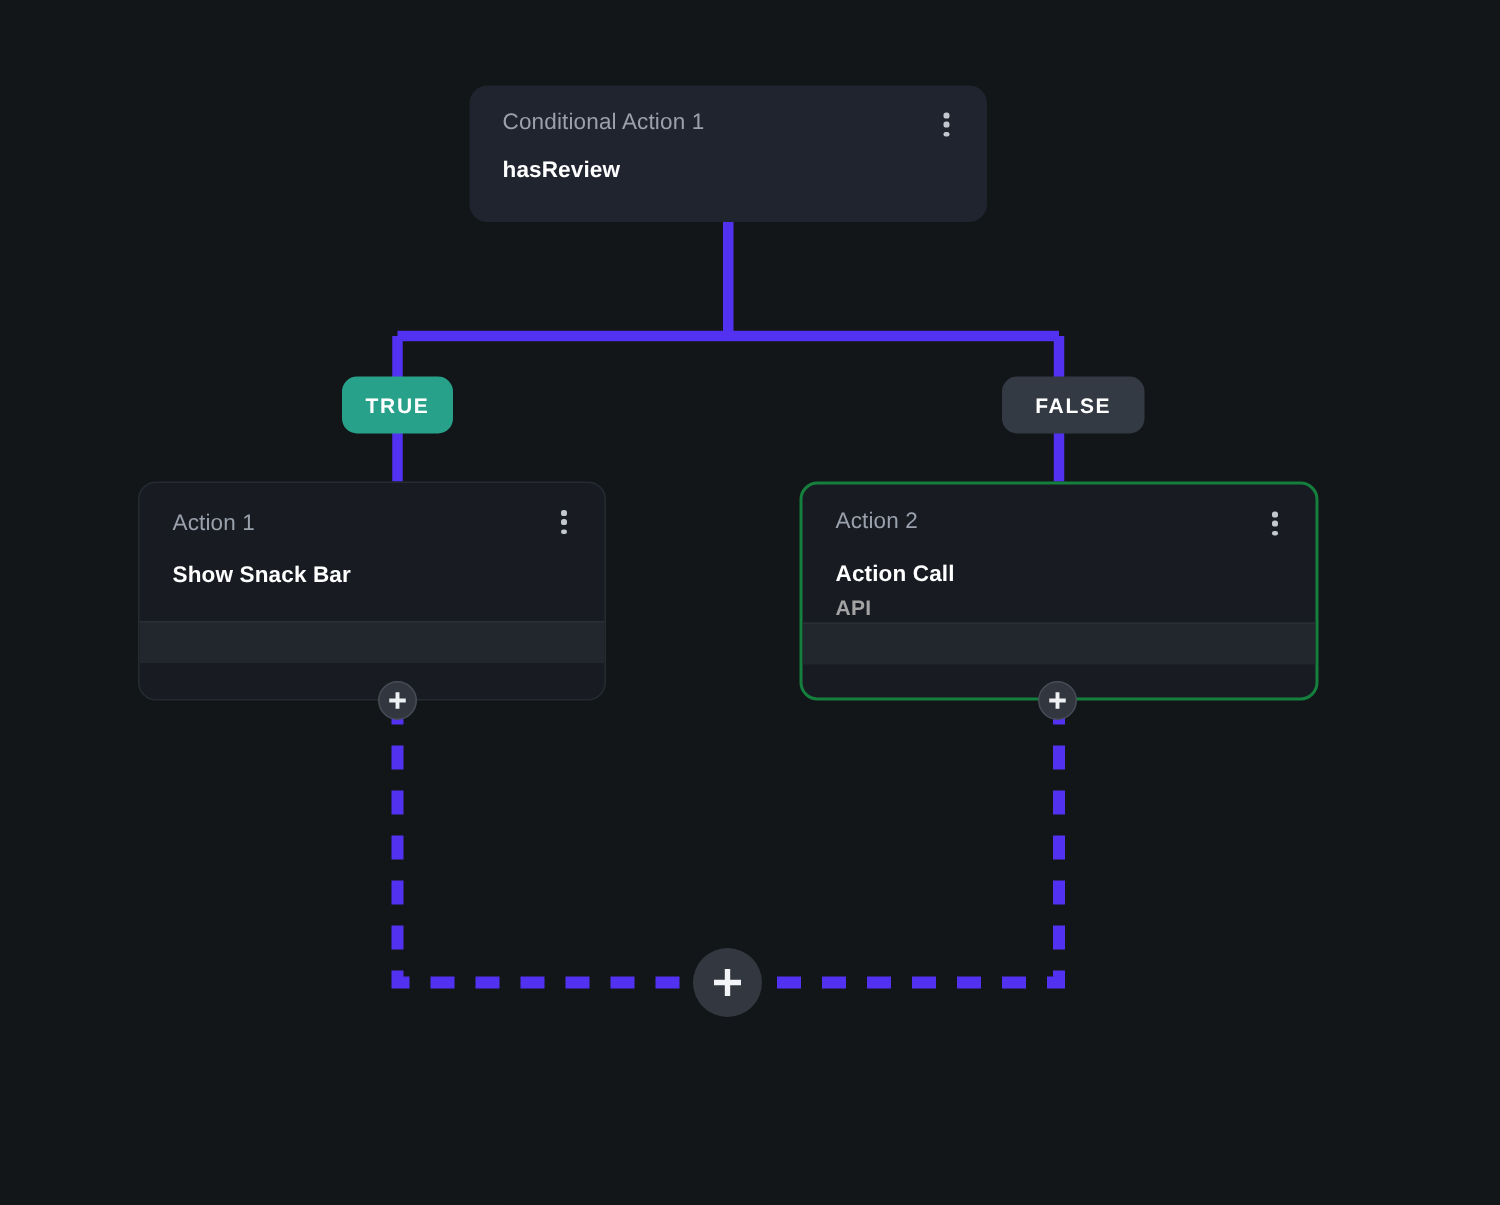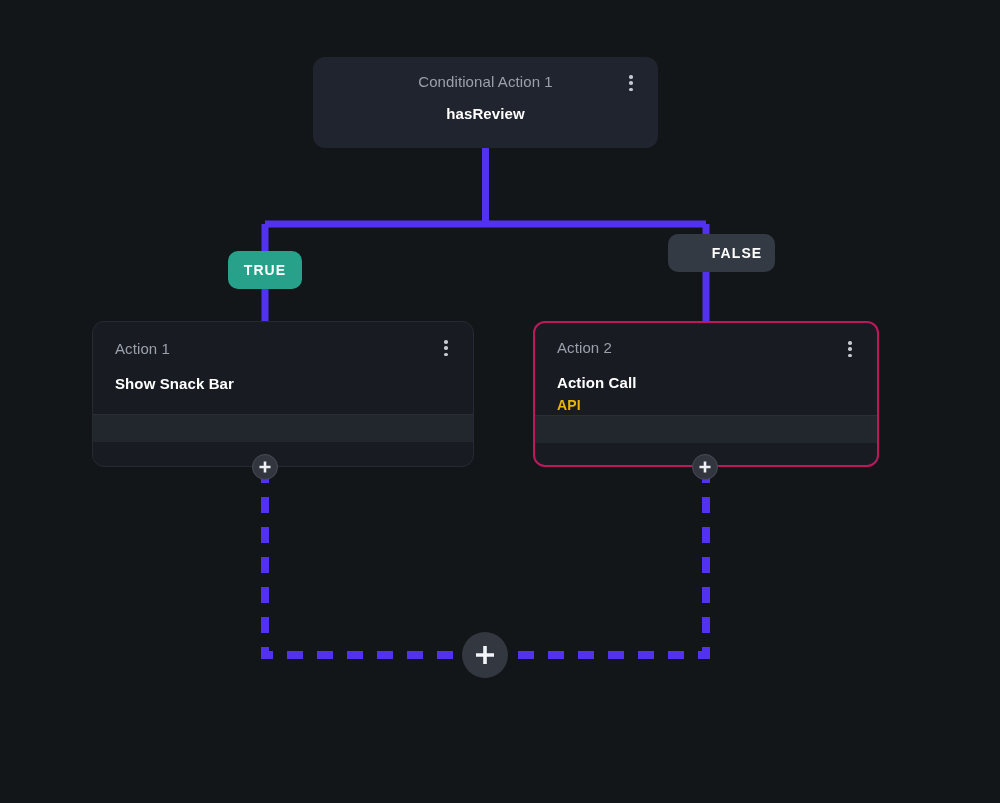--- a/index.html
+++ b/index.html
@@ -51,21 +51,21 @@
     font-size: 15px;
     font-weight: bold;
     color: #ffffff;
     margin-top: 15px;
     line-height: 21px;
     letter-spacing: 0.1px;
   }
   .node .tag {
     font-size: 14px;
     font-weight: bold;
-    color: #eab308;
+    color: #a3a3a3;
     margin-top: 3px;
     line-height: 18px;
     letter-spacing: 0.2px;
   }
   .node .footer {
     height: 26px;
     background: #24282f;
     border-top: 1px solid #2b2f38;
   }
 
@@ -93,43 +93,43 @@
   }
 
   
   #node-cond {
     left: 313px;
     top: 57px;
     width: 345px;
     height: 91px;
     background: #20242e;
   }
-  #node-cond .body { padding: 16px 10px; text-align: center; }
+  #node-cond .body { padding: 16px 22px; }
   #node-cond .title { margin-top: 12px; }
 
   
   #node-a1 {
     left: 92px;
     top: 321px;
-    width: 382px;
+    width: 312px;
     height: 146px;
     background: #181c22;
     border: 1px solid #262b33;
   }
   #node-a1 .body { height: 92px; box-sizing: border-box; }
   #node-a1 .footer { height: 27px; background: #22262d; border-top: 1px solid #2a2f37; }
 
   
   #node-a2 {
     left: 533px;
     top: 321px;
     width: 346px;
     height: 146px;
     background: #181c22;
-    border: 2px solid #be185d;
+    border: 2px solid #15803d;
   }
   #node-a2 .body { height: 92px; box-sizing: border-box; padding-top: 16px; }
   #node-a2 .footer { height: 27px; background: #22262d; border-top: 1px solid #2a2f37; }
 
   
   .branch-label {
     position: absolute;
     height: 38px;
     border-radius: 10px;
     display: flex;
@@ -143,24 +143,23 @@
     text-align: center;
   }
   #label-true {
     left: 228px;
     top: 251px;
     width: 74px;
     background: #27a18a;
   }
   #label-false {
     left: 668px;
-    top: 234px;
-    width: 76px;
+    top: 251px;
+    width: 95px;
     background: #343a44;
-    padding-left: 31px;
   }
 
   
   .plus {
     position: absolute;
     border-radius: 50%;
     background: #3a3f49;
     display: flex;
     align-items: center;
     justify-content: center;

